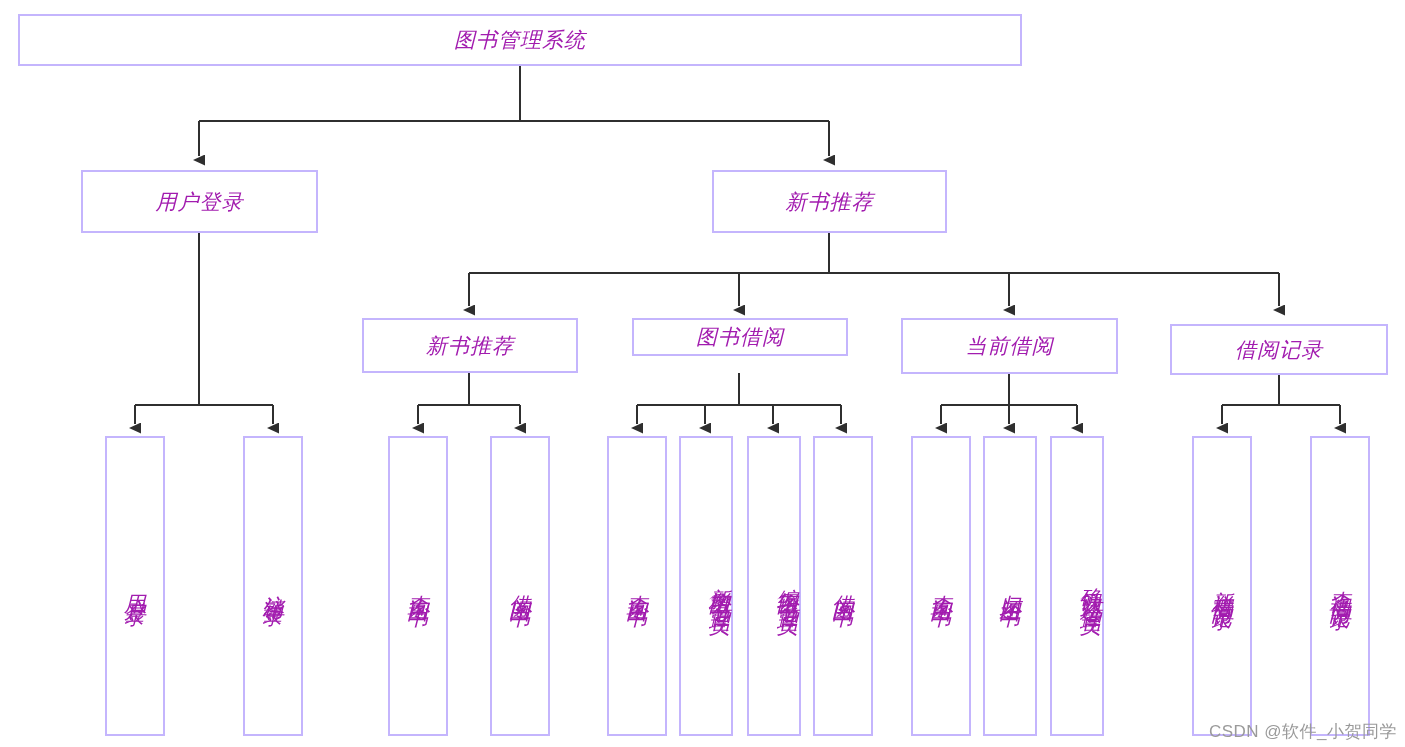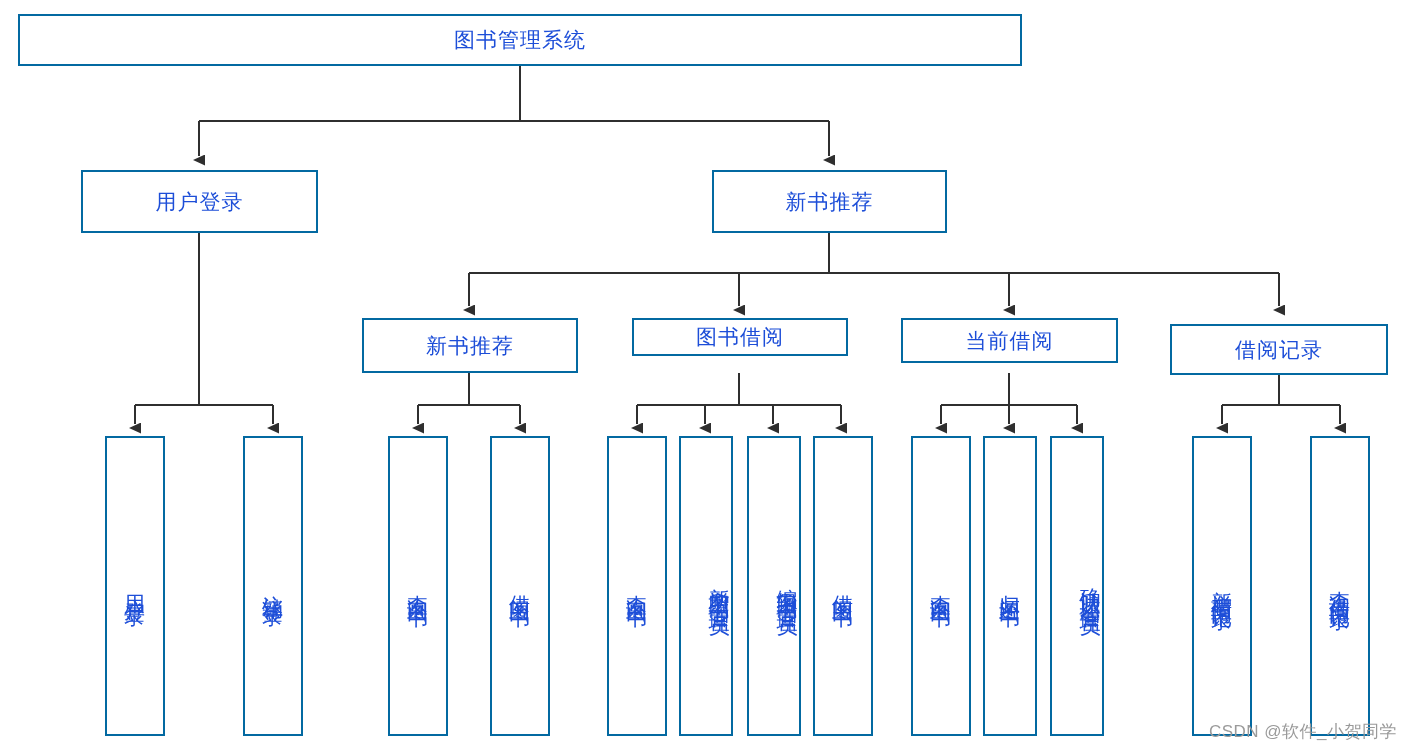--- a/index.html
+++ b/index.html
@@ -23,27 +23,28 @@
   svg.flow-svg {
     position: absolute;
     left: 0;
     top: 0;
     width: 1405px;
     height: 747px;
   }
   .node-box {
     position: absolute;
     box-sizing: border-box;
-    border: 2px solid #0369a1;
+    border: 2px solid #c4b5fd;
     background: #ffffff;
     display: flex;
     align-items: center;
     justify-content: center;
-    color: #1d4ed8;
+    color: #a21caf;
     z-index: 3;
+    font-style: italic;
   }
   .node-h {
     font-size: 21px;
     letter-spacing: 1px;
     line-height: 1.2;
     white-space: nowrap;
   }
   .node-v {
     writing-mode: vertical-rl;
     text-orientation: upright;
@@ -141,21 +142,21 @@
   <div class="node-box node-h" style="left:712px; top:170px; width:235px; height:63px;">
     <span class="label">新书推荐</span>
   </div>
 
   <div class="node-box node-h" style="left:362px; top:318px; width:216px; height:55px;text-align:center;">
     <span class="label">新书推荐</span>
   </div>
   <div class="node-box node-h" style="left:632px; top:318px; width:216px; height:38px;">
     <span class="label">图书借阅</span>
   </div>
-  <div class="node-box node-h" style="left:901px; top:318px; width:217px; height:45px;text-align:center;">
+  <div class="node-box node-h" style="left:901px; top:318px; width:217px; height:56px;text-align:center;">
     <span class="label">当前借阅</span>
   </div>
   <div class="node-box node-h" style="left:1170px; top:324px; width:218px; height:51px;">
     <span class="label">借阅记录</span>
   </div>
 
   <div class="node-box node-v center-v" style="left:105px; top:436px; width:60px; height:300px;">
     <span class="label">用户登录</span>
   </div>
   <div class="node-box node-v center-v" style="left:243px; top:436px; width:60px; height:300px;">

